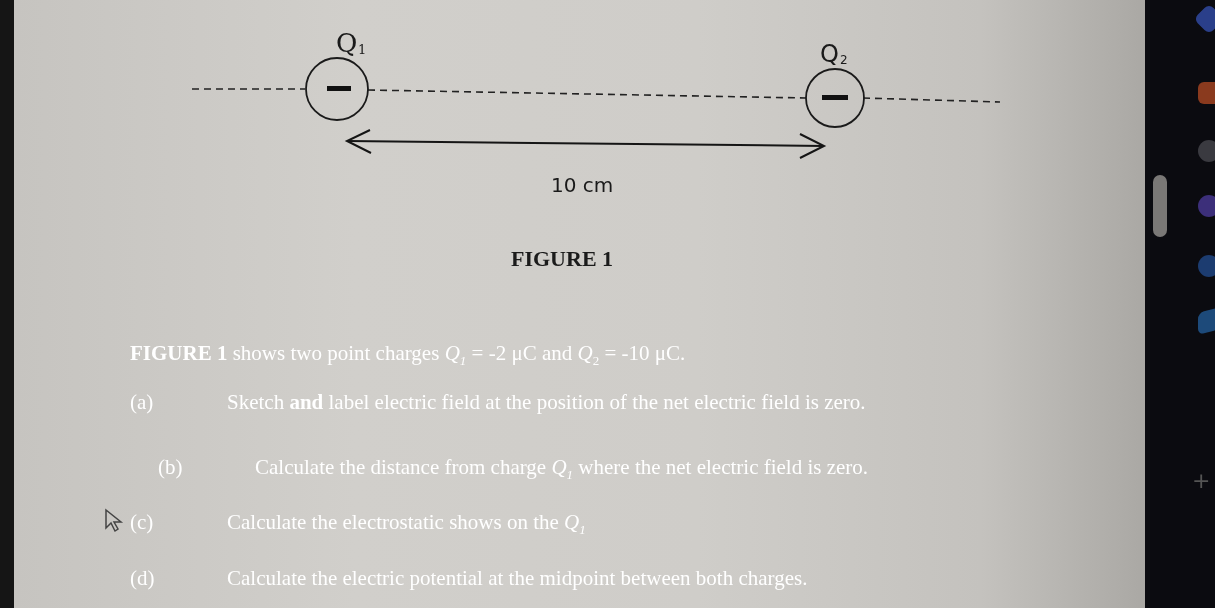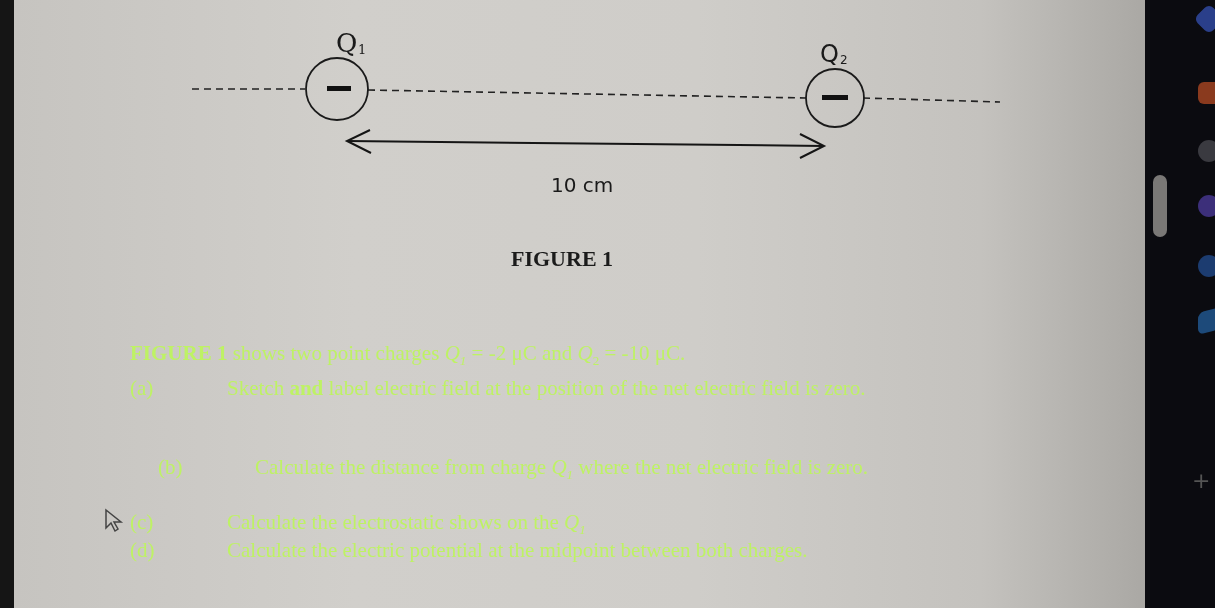--- a/index.html
+++ b/index.html
@@ -20,21 +20,21 @@
   .scroll-thumb {
     position:absolute; left:1153px; top:175px; width:14px; height:62px;
     background:#8e8c88; border-radius:7px; opacity:.85;
   }
   .side-icon { position:absolute; left:1198px; width:22px; height:22px; border-radius:6px; }
   .diagram { position:absolute; left:0; top:0; width:1145px; height:240px; }
   .fig-caption {
     position:absolute; left:511px; top:246px; font-weight:bold; font-size:22px; color:#1b1b1b;
   }
   .q-line {
-    position:absolute; left:130px; font-size:21px; color:#bef264; white-space:nowrap;
+    position:absolute; left:130px; font-size:21px; color:#ffffff; white-space:nowrap;
   }
   .q-line b { font-weight:bold; }
   .q-line i { font-style:italic; }
   .q-label { display:inline-block; width:97px; }
   .cursor-icon { position:absolute; left:104px; top:508px; }
 </style>
 </head>
 <body>
 
 <div class="left-bezel"></div>
@@ -61,33 +61,33 @@
   <polyline points="800,134 824,146 800,158" fill="none" stroke="#151515" stroke-width="2"></polyline>
   <text x="551" y="192" font-family="DejaVu Sans, sans-serif" font-size="20" fill="#1a1a1a">10 cm</text>
 </svg>
 
 <div class="fig-caption">FIGURE 1</div>
 
 <div class="q-line" style="top:341px;">
   <b>FIGURE 1</b><span> shows two point charges </span><i>Q</i><sub style="font-style:italic;font-size:13px">1</sub><span> = -2 μC and </span><i>Q</i><sub style="font-size:13px">2</sub><span> = -10 μC.</span>
 </div>
 
-<div class="q-line" style="top:376px;">
+<div class="q-line" style="top:390px;">
   <span class="q-label">(a)</span><span>Sketch </span><b>and</b><span> label electric field at the position of the net electric field is zero.</span>
 </div>
 
 <div class="q-line" style="top:455px;margin-left:28px;">
   <span class="q-label">(b)</span><span>Calculate the distance from charge </span><i>Q</i><sub style="font-style:italic;font-size:13px">1</sub><span> where the net electric field is zero.</span>
 </div>
 
 <div class="q-line" style="top:510px;">
   <span class="q-label">(c)</span><span>Calculate the electrostatic shows on the </span><i>Q</i><sub style="font-style:italic;font-size:13px">1</sub>
 </div>
 
-<div class="q-line" style="top:538px;">
+<div class="q-line" style="top:566px;">
   <span class="q-label">(d)</span><span>Calculate the electric potential at the midpoint between both charges.</span>
 </div>
 
 <svg class="cursor-icon" width="22" height="26" viewBox="0 0 22 26">
   <path d="M2,2 L2,20 L7,15 L11,23 L14,21 L10,14 L17,14 Z" fill="none" stroke="#444" stroke-width="1.5"></path>
 </svg>
 
 <div class="right-panel"></div>
 <div class="scroll-thumb"></div>
 <div class="side-icon" style="top:8px;background:#2a3f8a;transform:rotate(45deg);"></div>

